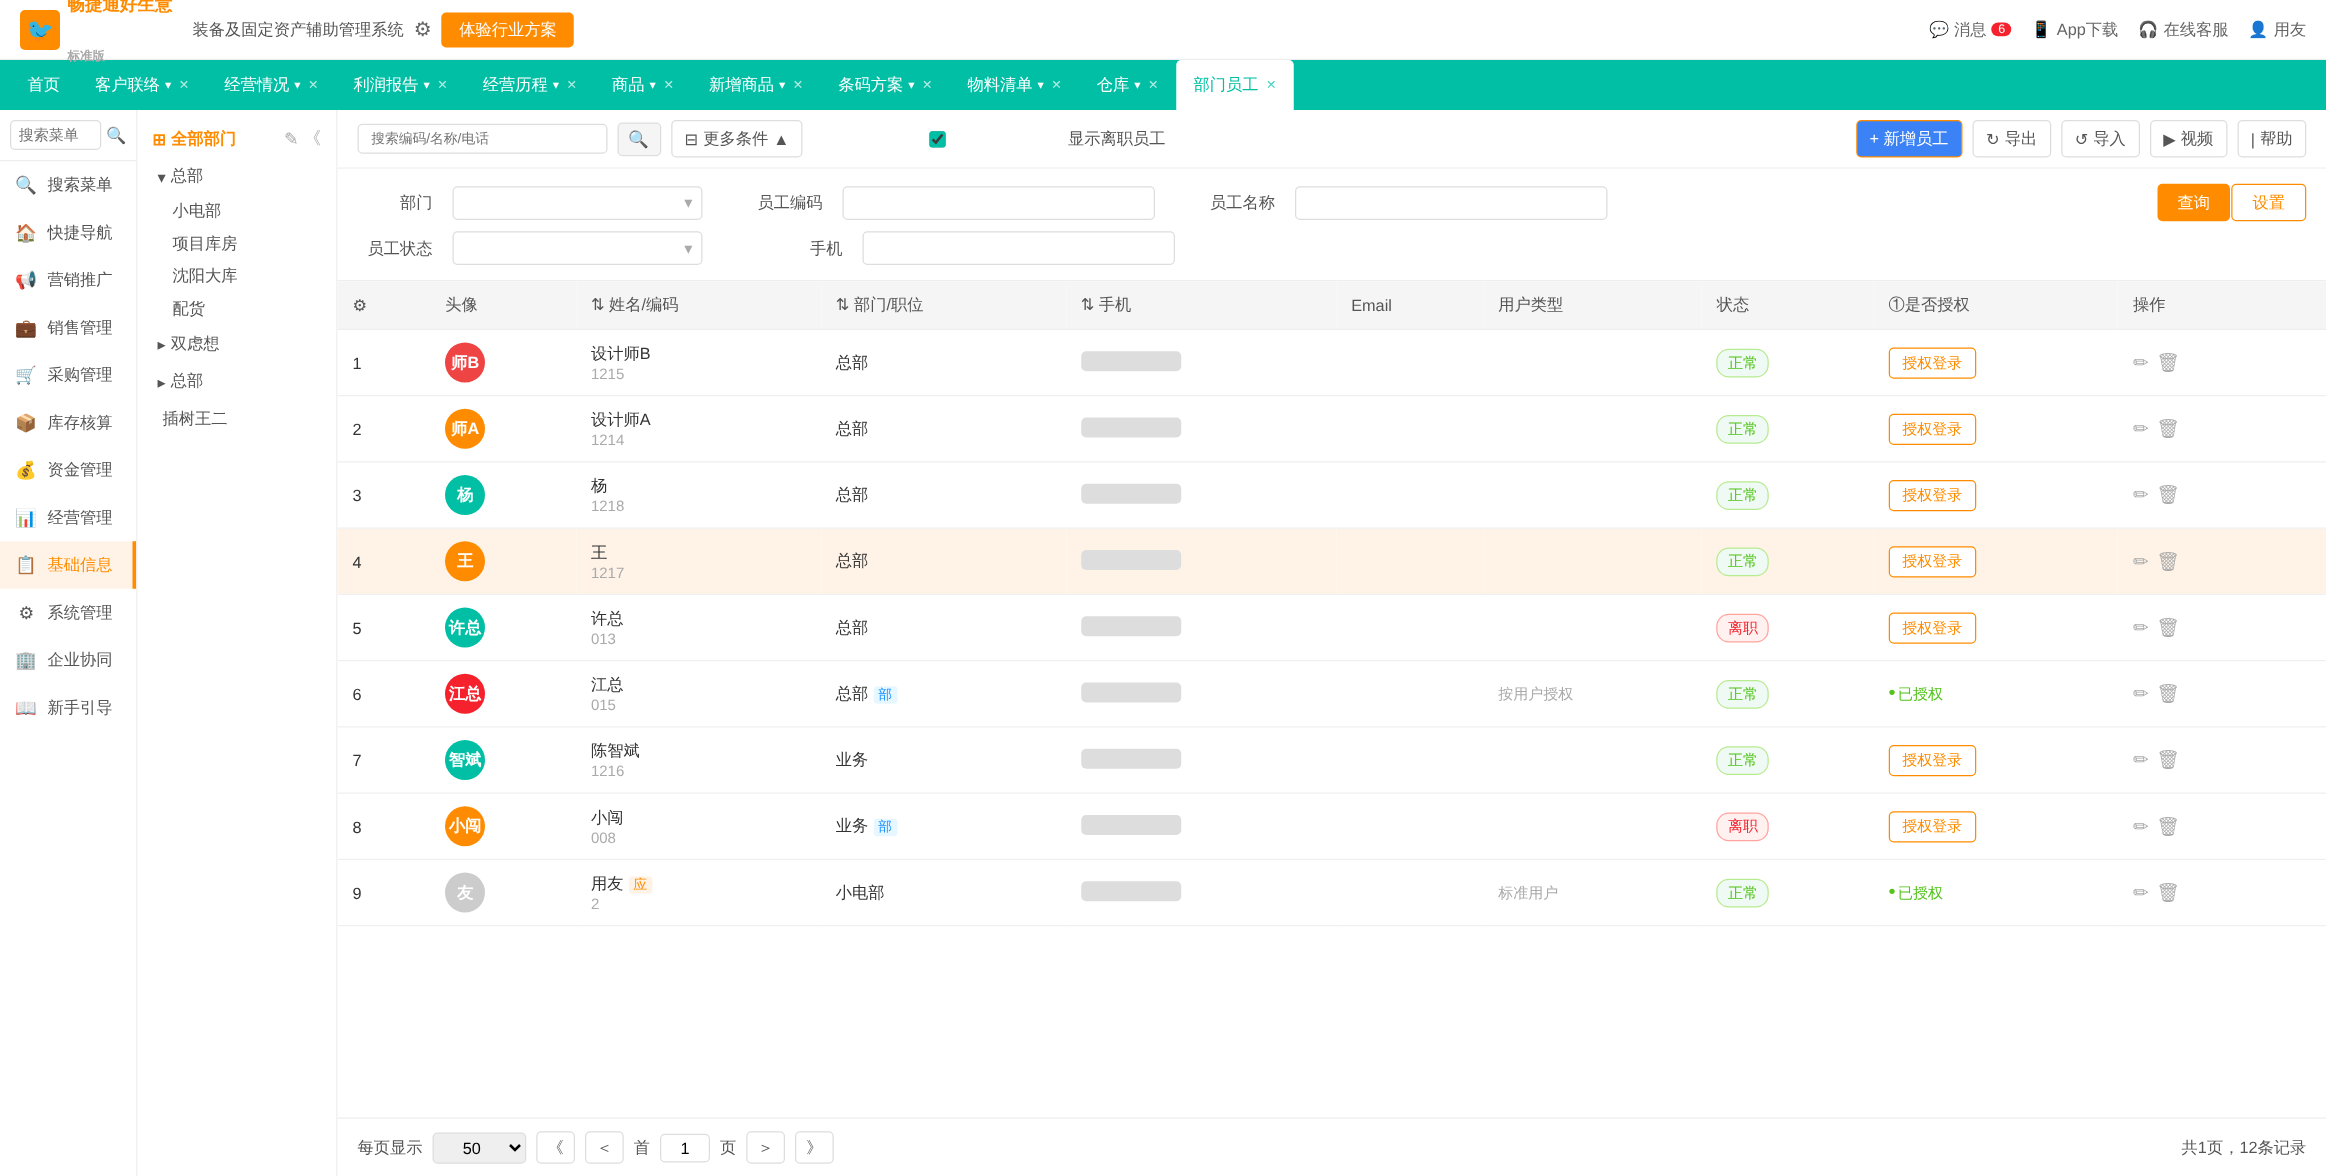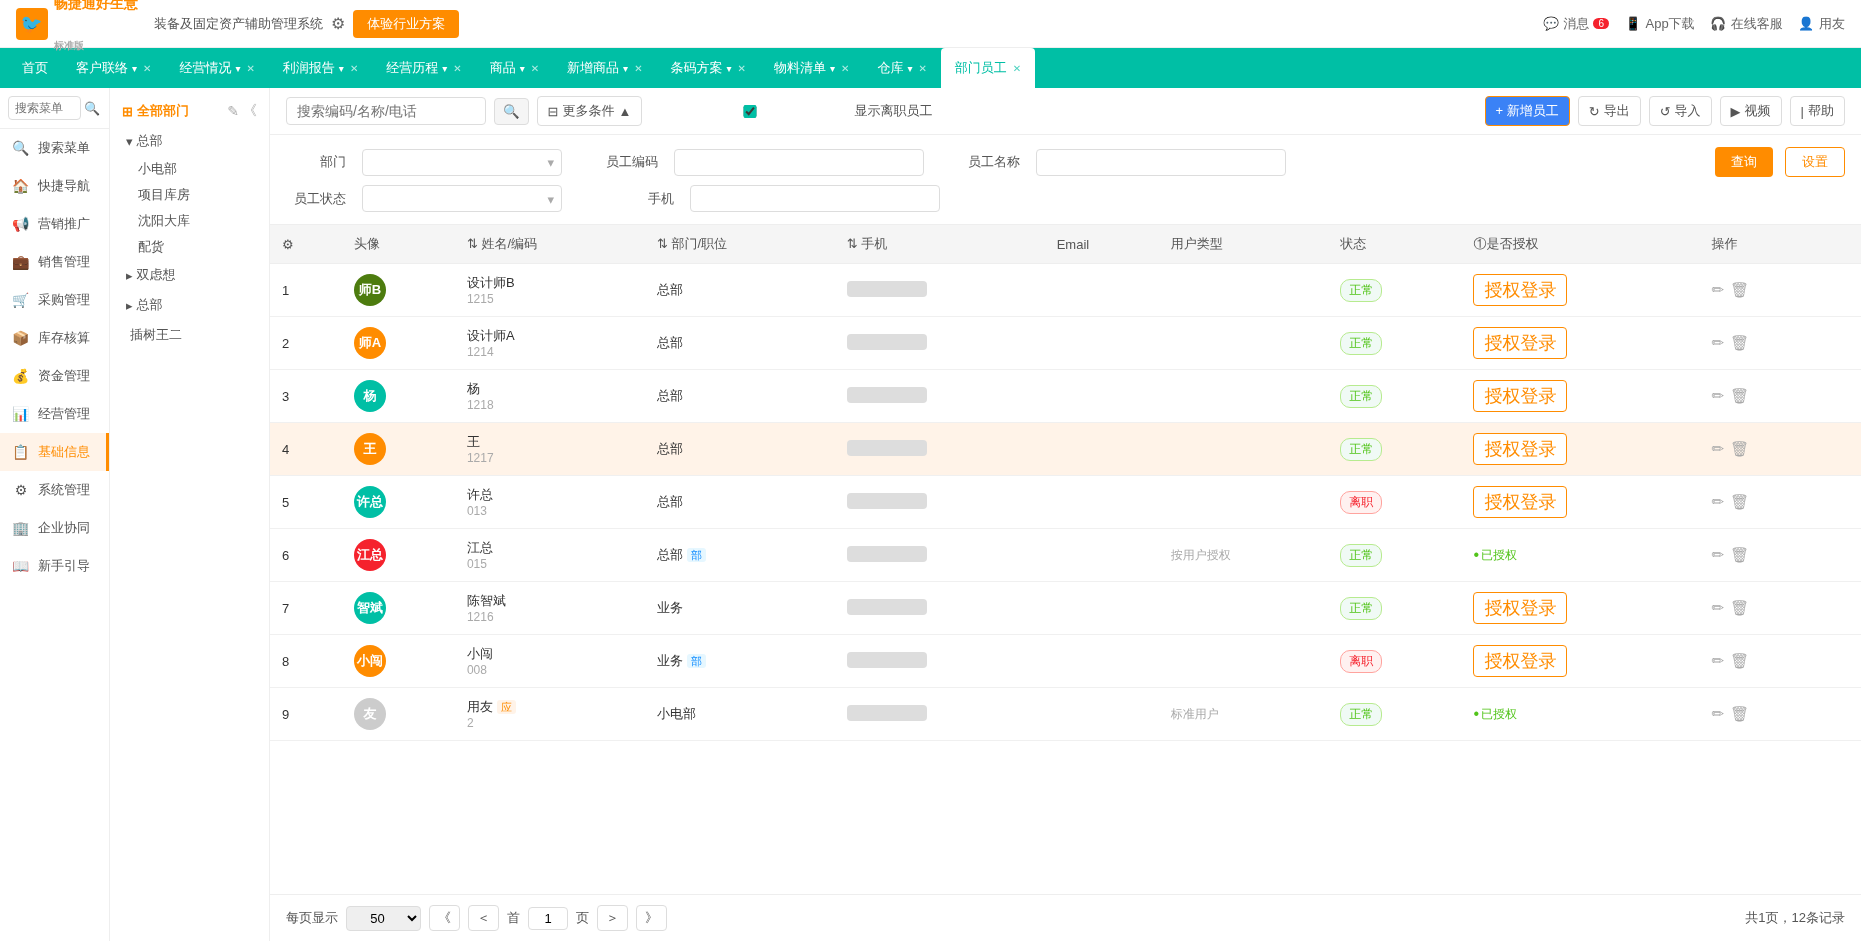--- a/index.html
+++ b/index.html
@@ -46,55 +46,55 @@
     .dept-tree-actions { display: flex; gap: 4px; }
     .dept-tree-actions button { border: none; background: none; cursor: pointer; color: #aaa; font-size: 14px; }
     .dept-node { padding: 6px 16px; cursor: pointer; font-size: 13px; color: #555; display: flex; align-items: center; gap: 4px; }
     .dept-child { padding-left: 28px; font-size: 13px; color: #555; padding-top: 4px; padding-bottom: 4px; cursor: pointer; }
 
     
     .content-area { flex: 1; display: flex; flex-direction: column; overflow: hidden; }
 
     
     .toolbar { background: #fff; padding: 8px 16px; display: flex; align-items: center; gap: 8px; border-bottom: 1px solid #eee; }
-    .toolbar input { border: 1px solid #ddd; border-radius: 4px; padding: 5px 10px; font-size: 14px; width: 200px; }
+    .toolbar input { border: 1px solid #ddd; border-radius: 4px; padding: 5px 10px; font-size: 11px; width: 200px; }
     .toolbar-btn { border: 1px solid #ddd; background: #fff; border-radius: 4px; padding: 5px 10px; cursor: pointer; font-size: 13px; color: #555; display: flex; align-items: center; gap: 4px; }
     .toolbar-btn.primary { background: #3b82f6; color: #fff; border-color: #ff8c00; }
     .toolbar-btn.outline { border: 1px solid #ddd; }
     .search-icon-btn { background: #f5f5f5; border: 1px solid #ddd; border-radius: 4px; padding: 5px 8px; cursor: pointer; }
     .checkbox-label { display: flex; align-items: center; gap: 4px; cursor: pointer; color: #555; }
     .checkbox-label input[type=checkbox] { accent-color: #00bfa5; }
     .spacer { flex: 1; }
 
     
     .filter-area { background: #fff; padding: 12px 16px; border-bottom: 1px solid #eee; }
     .filter-row { display: flex; align-items: center; gap: 16px; margin-bottom: 8px; }
     .filter-row:last-child { margin-bottom: 0; }
     .filter-label { color: #555; font-size: 13px; width: 60px; text-align: right; }
     .filter-select { border: 1px solid #ddd; border-radius: 4px; padding: 5px 28px 5px 10px; font-size: 13px; min-width: 200px; background: #fff; appearance: none; position: relative; }
     .filter-select-wrap { position: relative; display: inline-block; }
     .filter-select-wrap::after { content: "▾"; position: absolute; right: 8px; top: 50%; transform: translateY(-50%); color: #aaa; pointer-events: none; }
     .filter-input { border: 1px solid #ddd; border-radius: 4px; padding: 5px 10px; font-size: 13px; min-width: 300px; }
-    .filter-btns { display: flex; gap: 12px; margin-left: auto; }
+    .filter-btns { display: flex; gap: 1px; margin-left: auto; }
     .btn-search { background: #ff8c00; color: #fff; border: none; border-radius: 4px; padding: 5px 16px; cursor: pointer; font-size: 13px; }
     .btn-set { background: #fff; color: #ff8c00; border: 1px solid #ff8c00; border-radius: 4px; padding: 5px 16px; cursor: pointer; font-size: 13px; }
 
     
     .table-wrap { flex: 1; overflow: auto; background: #fff; }
     table { width: 100%; border-collapse: collapse; font-size: 13px; }
     thead tr { background: #f5f5f5; }
     thead th { padding: 10px 12px; text-align: left; color: #555; font-weight: normal; border-bottom: 1px solid #eee; white-space: nowrap; }
     tbody tr { border-bottom: 1px solid #f0f0f0; }
     tbody tr.highlight { background: #fff3e8; }
     tbody td { padding: 10px 12px; color: #333; vertical-align: middle; }
     .avatar { width: 32px; height: 32px; border-radius: 50%; display: flex; align-items: center; justify-content: center; color: #fff; font-size: 13px; font-weight: bold; }
     .status-badge { display: inline-block; padding: 2px 8px; border-radius: 10px; font-size: 12px; }
     .status-normal { background: #f0faf5; color: #52c41a; border: 1px solid #b7eb8f; }
     .status-resign { background: #fff1f0; color: #f5222d; border: 1px solid #ffa39e; }
-    .auth-btn { border: 1px solid #ff8c00; color: #ff8c00; background: #fff; border-radius: 4px; padding: 3px 10px; cursor: pointer; font-size: 18px; }
+    .auth-btn { border: 1px solid #ff8c00; color: #ff8c00; background: #fff; border-radius: 4px; padding: 3px 10px; cursor: pointer; font-size: 12px; }
     .authorized { color: #52c41a; font-size: 12px; display: flex; align-items: center; gap: 2px; }
     .authorized::before { content: "•"; font-size: 16px; }
     .op-btns { display: flex; gap: 6px; }
     .op-btn { background: none; border: none; cursor: pointer; color: #aaa; font-size: 15px; }
     .tag-blue { background: #e6f7ff; color: #1890ff; border-radius: 3px; font-size: 11px; padding: 1px 4px; margin-left: 4px; }
     .tag-orange { background: #fff3e8; color: #ff8c00; border-radius: 3px; font-size: 11px; padding: 1px 4px; margin-left: 4px; }
     .user-type { color: #aaa; font-size: 12px; }
 
     
     .pagination { background: #fff; border-top: 1px solid #eee; padding: 10px 16px; display: flex; align-items: center; gap: 8px; font-size: 13px; color: #555; }
@@ -373,21 +373,21 @@
               <th>用户类型</th>
               <th>状态</th>
               <th>①是否授权</th>
               <th style="min-width:80px">操作</th>
             </tr>
           </thead>
           <tbody id="table-body">
               <tr>
     <td>1</td>
     <td>
-      <div class="avatar" style="background:#4d7c0f">师B</div>
+      <div class="avatar" style="background:#ef4444">师B</div>
     </td>
     <td>
       <div>设计师B</div>
       <div style="color:#aaa;font-size:12px">1215</div>
     </td>
     <td>总部</td>
     <td><span class="blurred"></span></td>
     <td></td>
     <td></td>
     <td>

